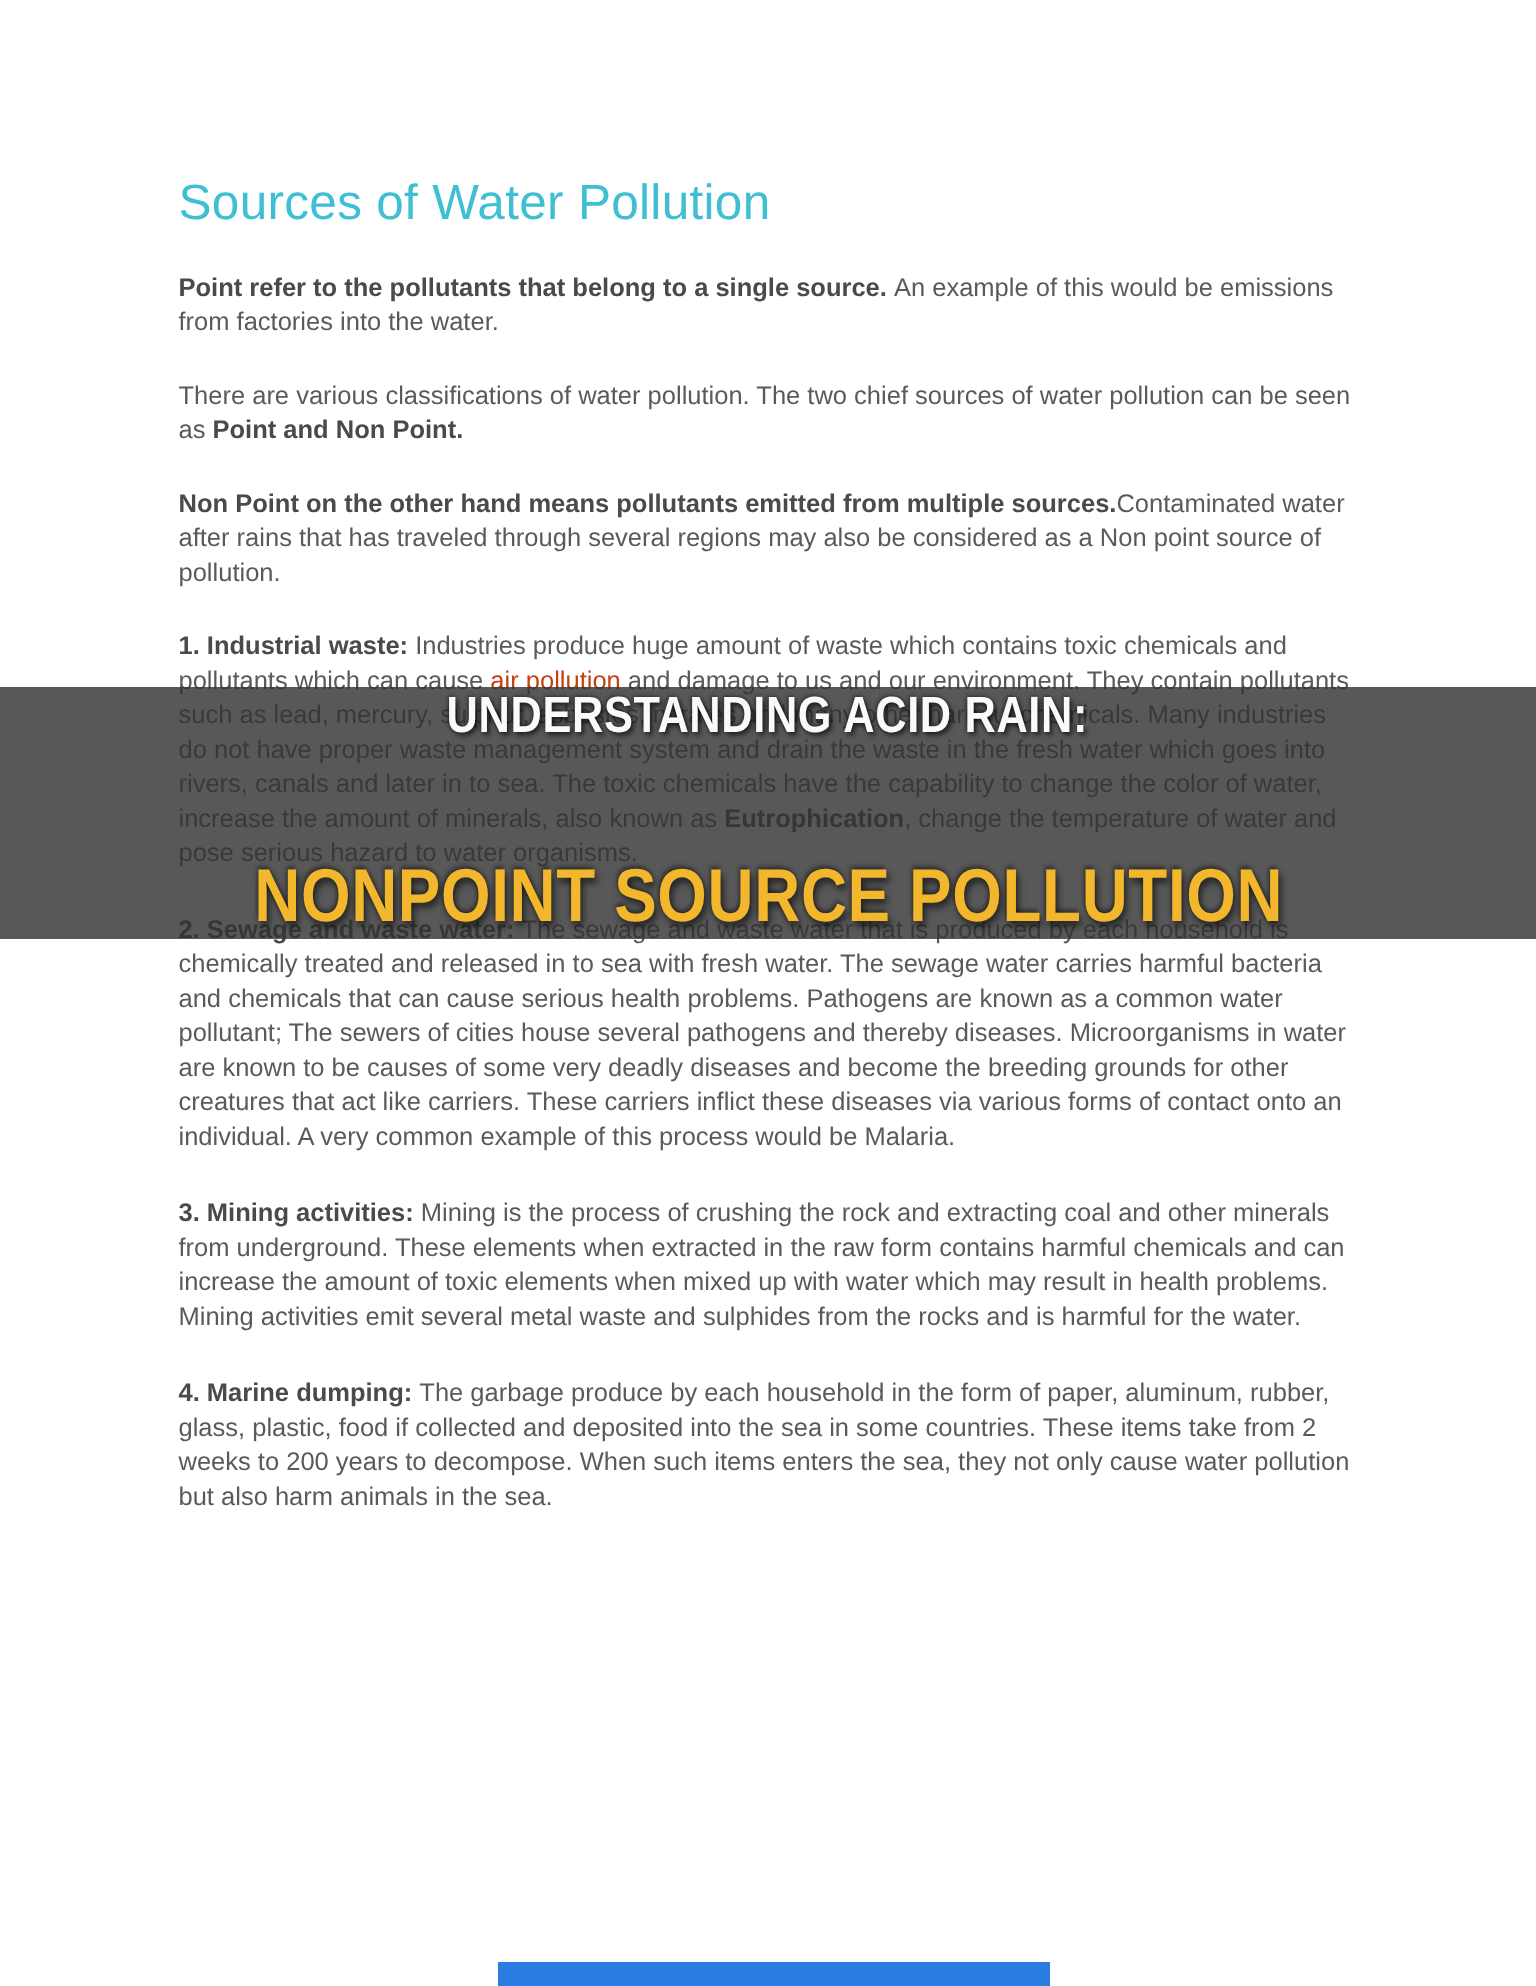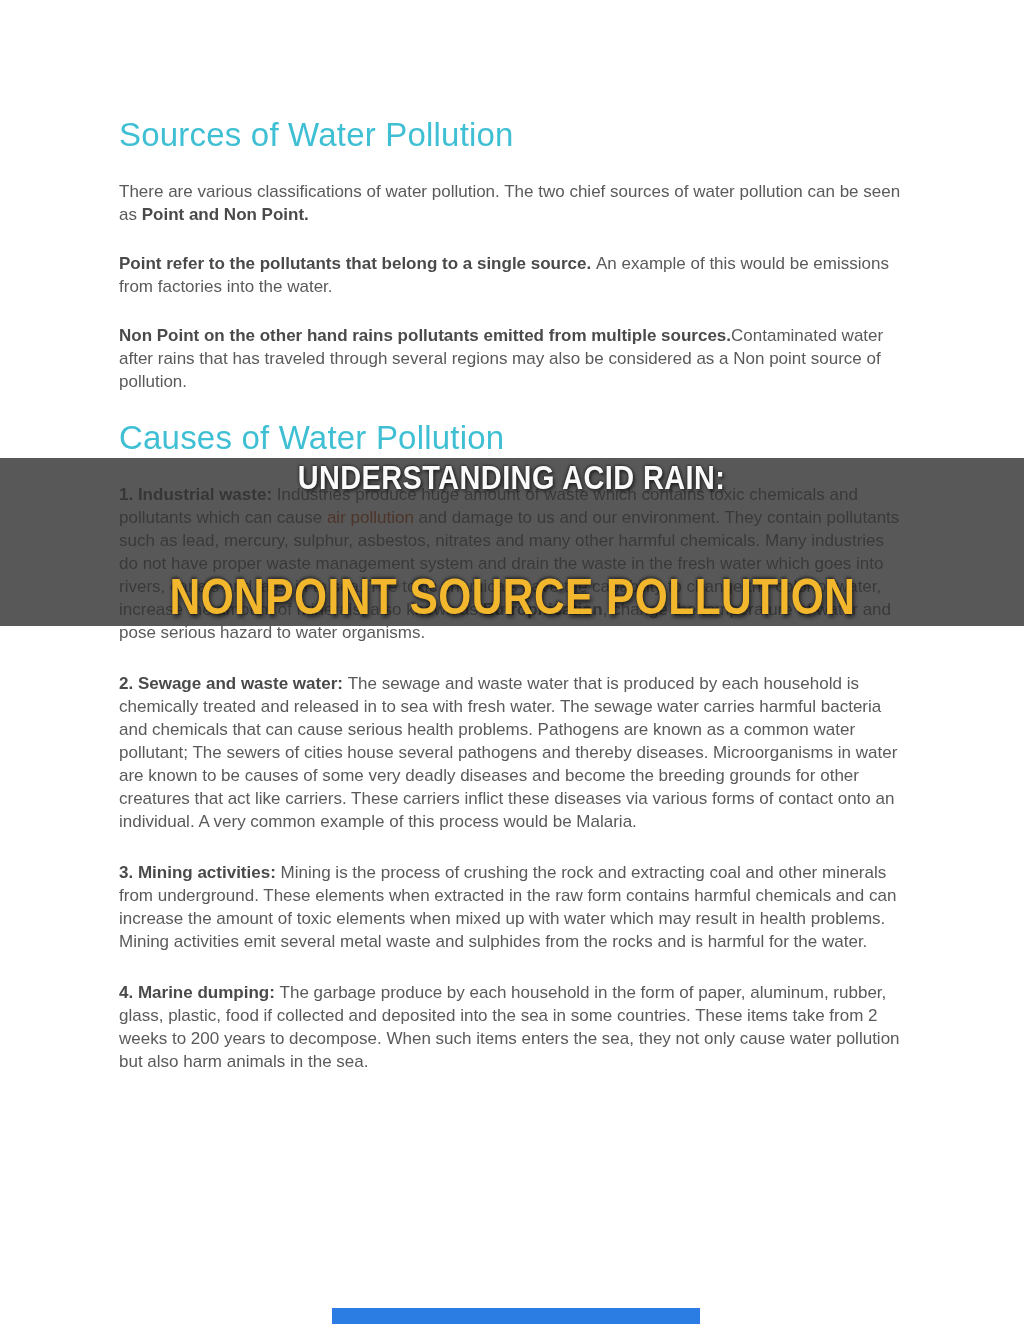--- a/index.html
+++ b/index.html
@@ -99,27 +99,26 @@
 </style>
 </head>
 <body>
 
 <div class="page">
 
   <div class="content">
 
     <h1 class="section-heading">Sources of Water Pollution</h1>
 
+    <p class="body-para"><span class="seg-bold">Point refer to the pollutants that belong to a single source. </span><span class="seg-normal">An example of this would be emissions from factories into the water.</span></p>
+
     <p class="body-para"><span class="seg-normal">There are various classifications of water pollution. The two chief sources of water pollution can be seen as </span><span class="seg-bold">Point and Non Point.</span></p>
 
-    <p class="body-para"><span class="seg-bold">Point refer to the pollutants that belong to a single source. </span><span class="seg-normal">An example of this would be emissions from factories into the water.</span></p>
+    <p class="body-para"><span class="seg-bold">Non Point on the other hand means pollutants emitted from multiple sources.</span><span class="seg-normal">Contaminated water after rains that has traveled through several regions may also be considered as a Non point source of pollution.</span></p>
 
-    <p class="body-para"><span class="seg-bold">Non Point on the other hand rains pollutants emitted from multiple sources.</span><span class="seg-normal">Contaminated water after rains that has traveled through several regions may also be considered as a Non point source of pollution.</span></p>
-
-    <h2 class="section-heading">Causes of Water Pollution</h2>
 
 
     <p class="body-para cause-para"><span class="seg-bold">1. Industrial waste: </span><span class="seg-normal">Industries produce huge amount of waste which contains toxic chemicals and pollutants which can cause </span><a class="seg-link" href="#">air pollution</a><span class="seg-normal"> and damage to us and our environment. They contain pollutants such as lead, mercury, sulphur, asbestos, nitrates and many other harmful chemicals. Many industries do not have proper waste management system and drain the waste in the fresh water which goes into rivers, canals and later in to sea. The toxic chemicals  have the capability to change the color of water, increase the amount of minerals, also known as </span><span class="seg-bold">Eutrophication</span><span class="seg-normal">, change the temperature of water and pose serious hazard to water organisms.</span></p>
 
     <p class="body-para cause-para"><span class="seg-bold">2. Sewage and waste water: </span><span class="seg-normal">The sewage and waste water that is produced by each household is chemically treated and released in to sea with fresh water. The sewage water carries harmful bacteria and chemicals that can cause serious health problems. Pathogens are known as a common water pollutant; The sewers of cities house several pathogens and thereby diseases. Microorganisms in water are known to be causes of some very deadly diseases and become the breeding grounds for other creatures that act like carriers. These carriers inflict these diseases via various forms of contact onto an individual. A very common example of this process would be Malaria.</span></p>
 
     <p class="body-para cause-para"><span class="seg-bold">3. Mining activities: </span><span class="seg-normal">Mining is the process of crushing the rock and extracting coal and other minerals from underground. These elements when extracted in the raw form contains harmful chemicals and can increase the amount of toxic elements when mixed up with water which may result in health problems. Mining activities emit several metal waste and sulphides from the rocks and is harmful for the water.</span></p>
 
     <p class="body-para cause-para"><span class="seg-bold">4. Marine dumping: </span><span class="seg-normal">The garbage produce by each household in the form of paper, aluminum, rubber, glass, plastic, food if collected and deposited into the sea in some countries. These items take from 2 weeks to 200 years to decompose. When such items enters the sea, they not only cause water pollution but also harm animals in the sea.</span></p>
 

